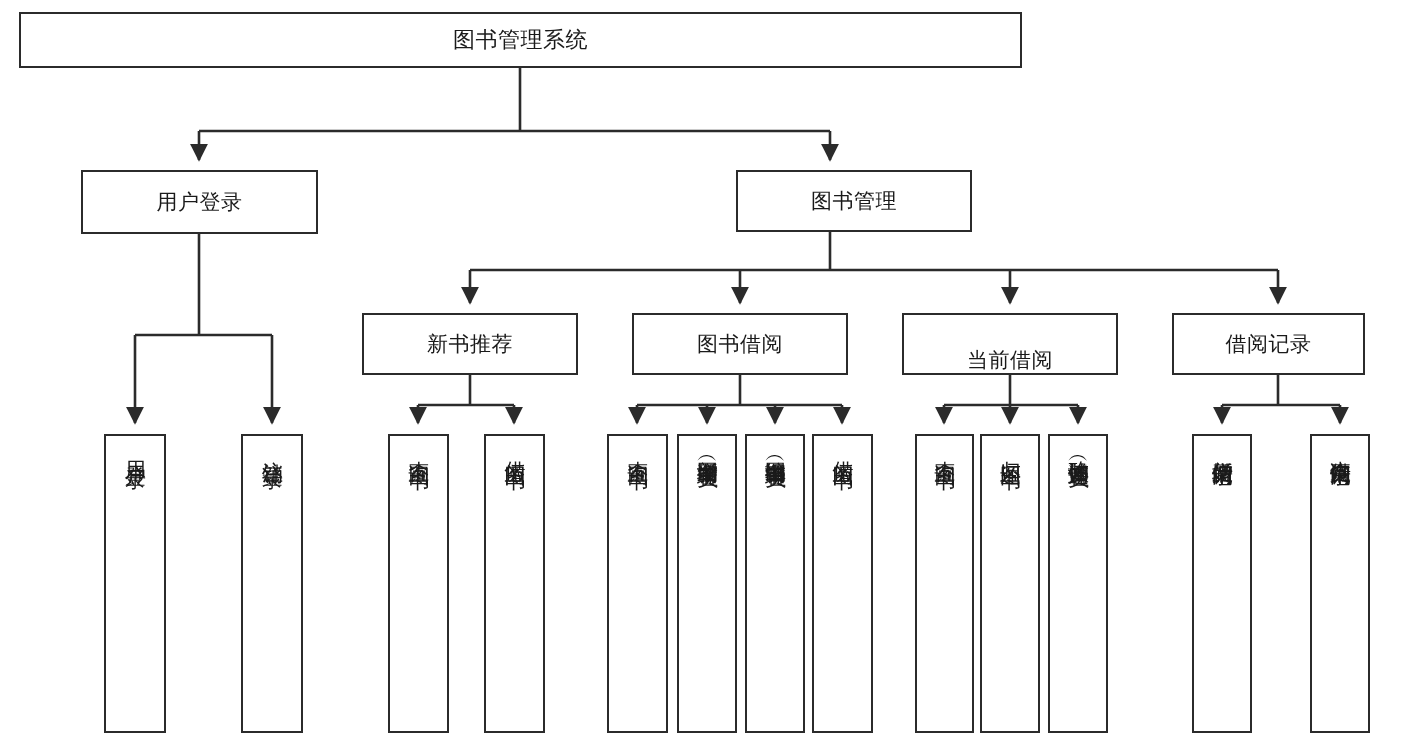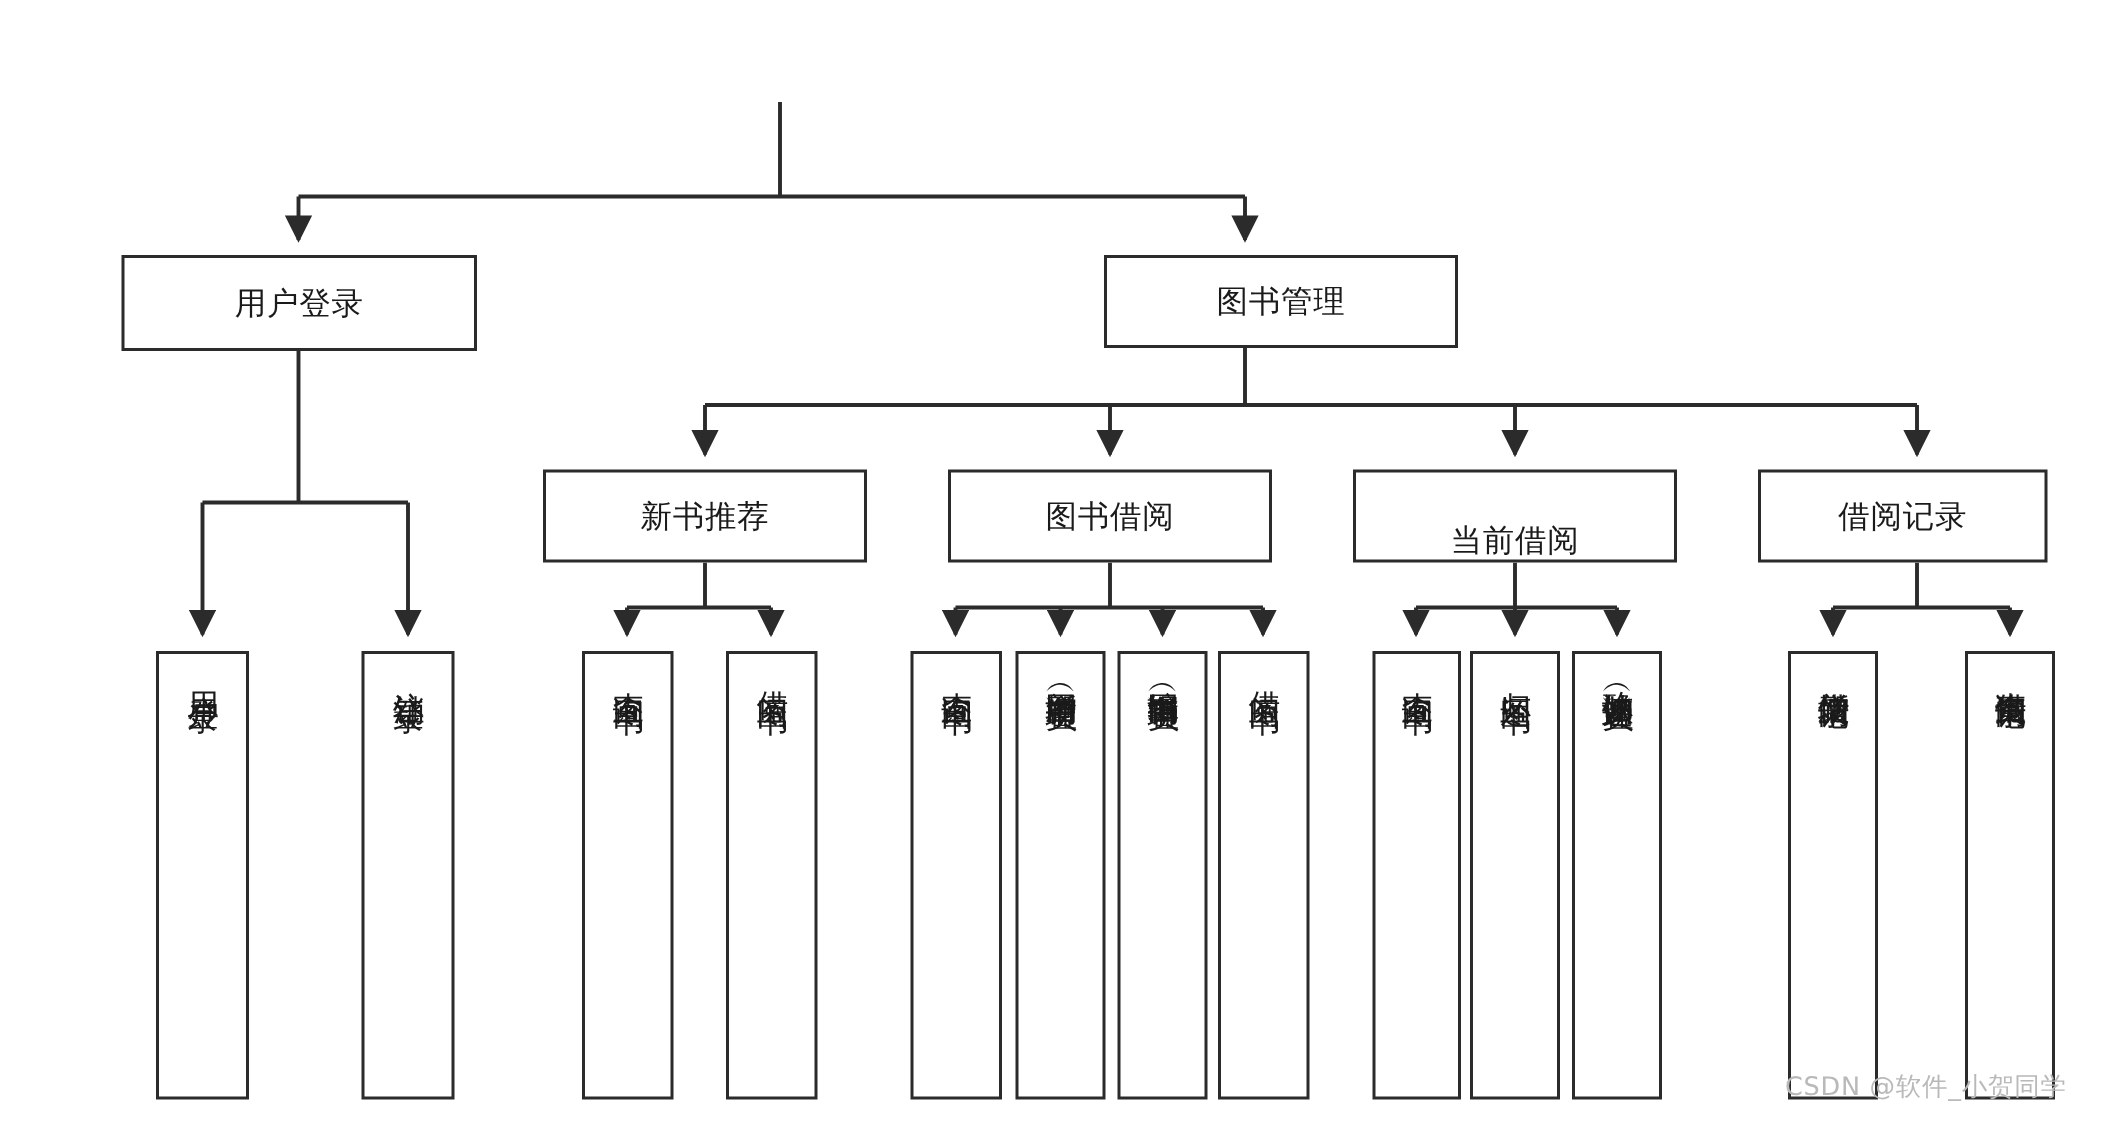--- a/index.html
+++ b/index.html
@@ -127,20 +127,23 @@
       <path d="M 1010 405 L 1010 423" marker-end="url(#arrow)"></path>
       <path d="M 1078 405 L 1078 423" marker-end="url(#arrow)"></path>
 
       <path d="M 1278 375 L 1278 405"></path>
       <path d="M 1222 405 L 1340 405"></path>
       <path d="M 1222 405 L 1222 423" marker-end="url(#arrow)"></path>
       <path d="M 1340 405 L 1340 423" marker-end="url(#arrow)"></path>
     </g>
   </svg>
 
+  <div class="node h root" style="left:19px; top:12px; width:1003px; height:56px;">
+    <span class="node-label">图书管理系统</span>
+  </div>
 
   <div class="node h" style="left:81px; top:170px; width:237px; height:64px;">
     <span class="node-label">用户登录</span>
   </div>
 
   <div class="node h" style="left:712px; top:170px; width:236px; height:62px;margin-left:24px;">
     <span class="node-label">图书管理</span>
   </div>
 
   <div class="node h" style="left:632px; top:313px; width:216px; height:62px;">
@@ -204,15 +207,14 @@
   </div>
 
   <div class="node v tall" style="left:1192px; top:434px; width:60px; height:299px;">
     <span class="node-label">新增借阅记录</span>
   </div>
 
   <div class="node v tall" style="left:1310px; top:434px; width:60px; height:299px;">
     <span class="node-label">查询借阅记录</span>
   </div>
 
-  <div class="watermark">CSDN @软件_小贺同学</div>
 
 </div>
 
 </body></html>

